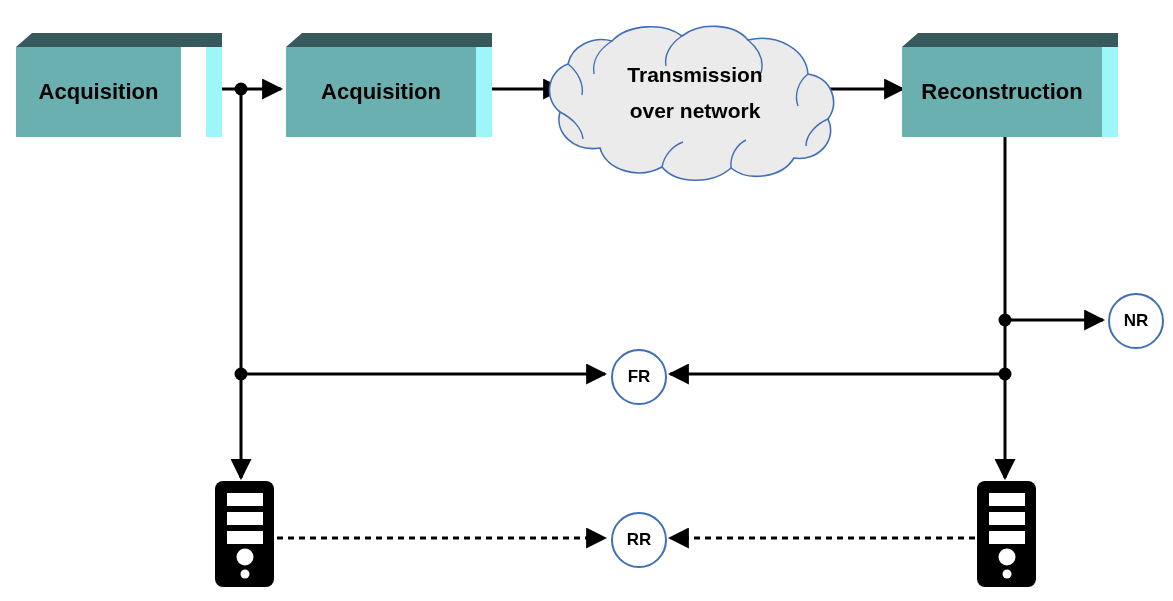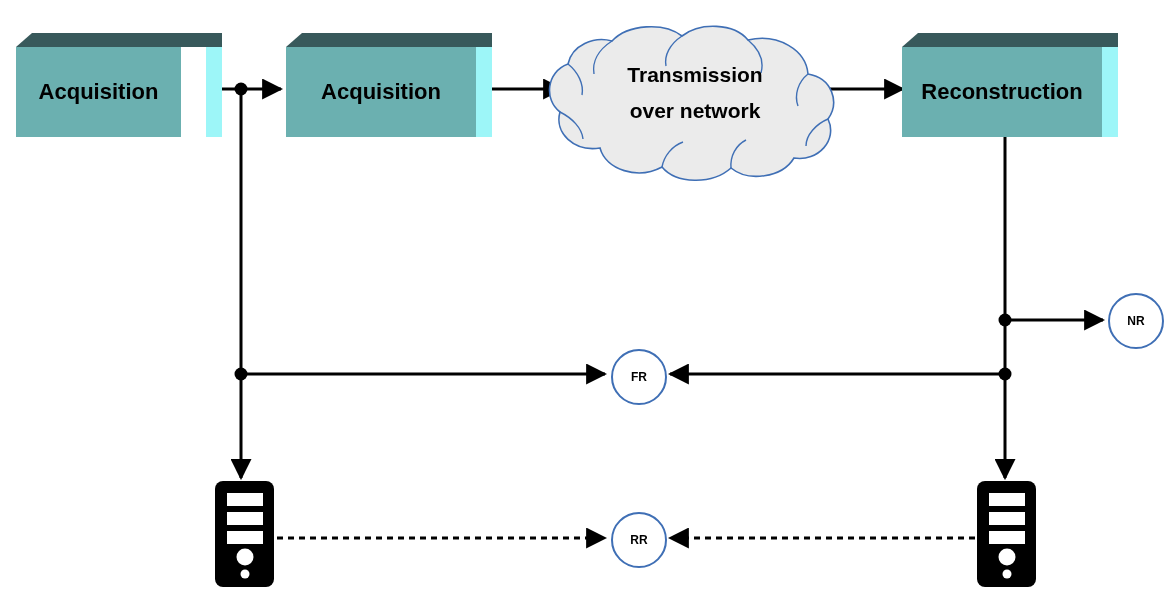--- a/index.html
+++ b/index.html
@@ -19,21 +19,21 @@
   }
 
   
   .circ{
     position:absolute;border-radius:50%;
     background:#ffffff;border:2px solid #3f6fb5;
     display:flex;align-items:center;justify-content:center;
   }
   .circ span{
     font-family:"Liberation Sans",sans-serif;
-    font-weight:bold;font-size:12px;color:#000000;
+    font-weight:bold;font-size:17px;color:#000000;
   }
 
   
   .cloud-label{
     position:absolute;text-align:center;
     font-family:"Liberation Sans",sans-serif;
     font-weight:bold;font-size:21px;line-height:36px;color:#000000;
     white-space:pre-line;
   }
 </style>

